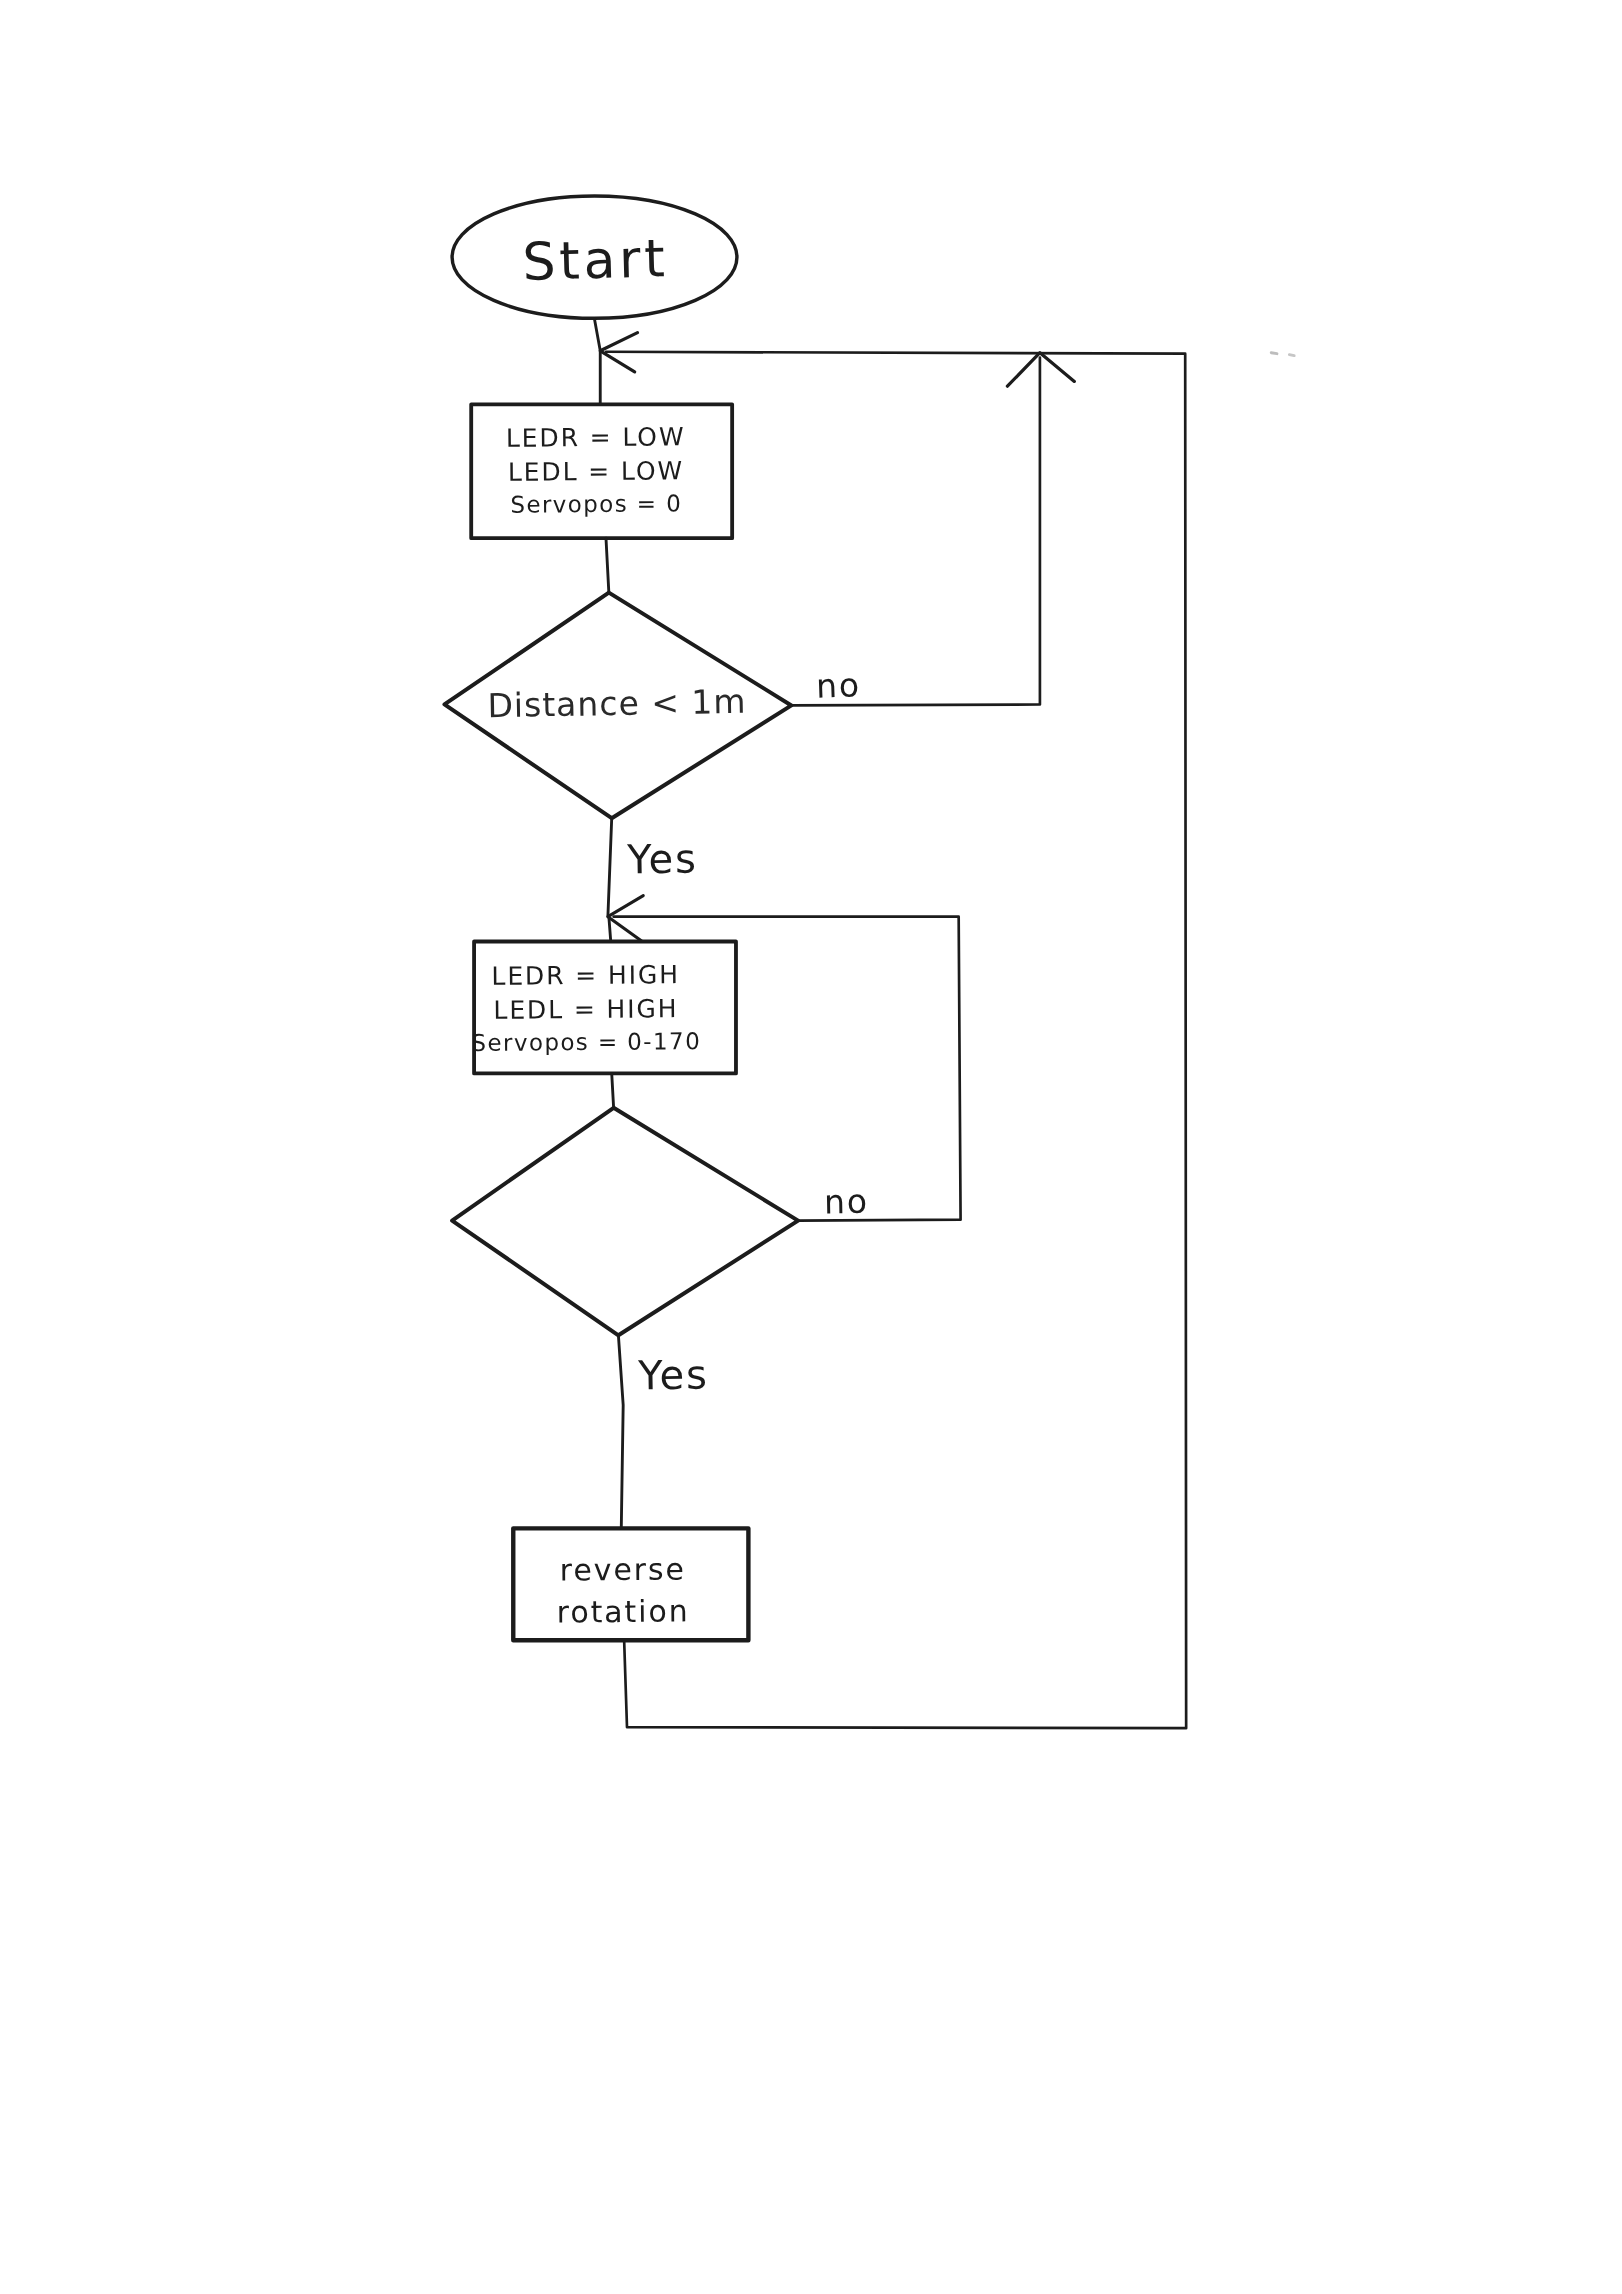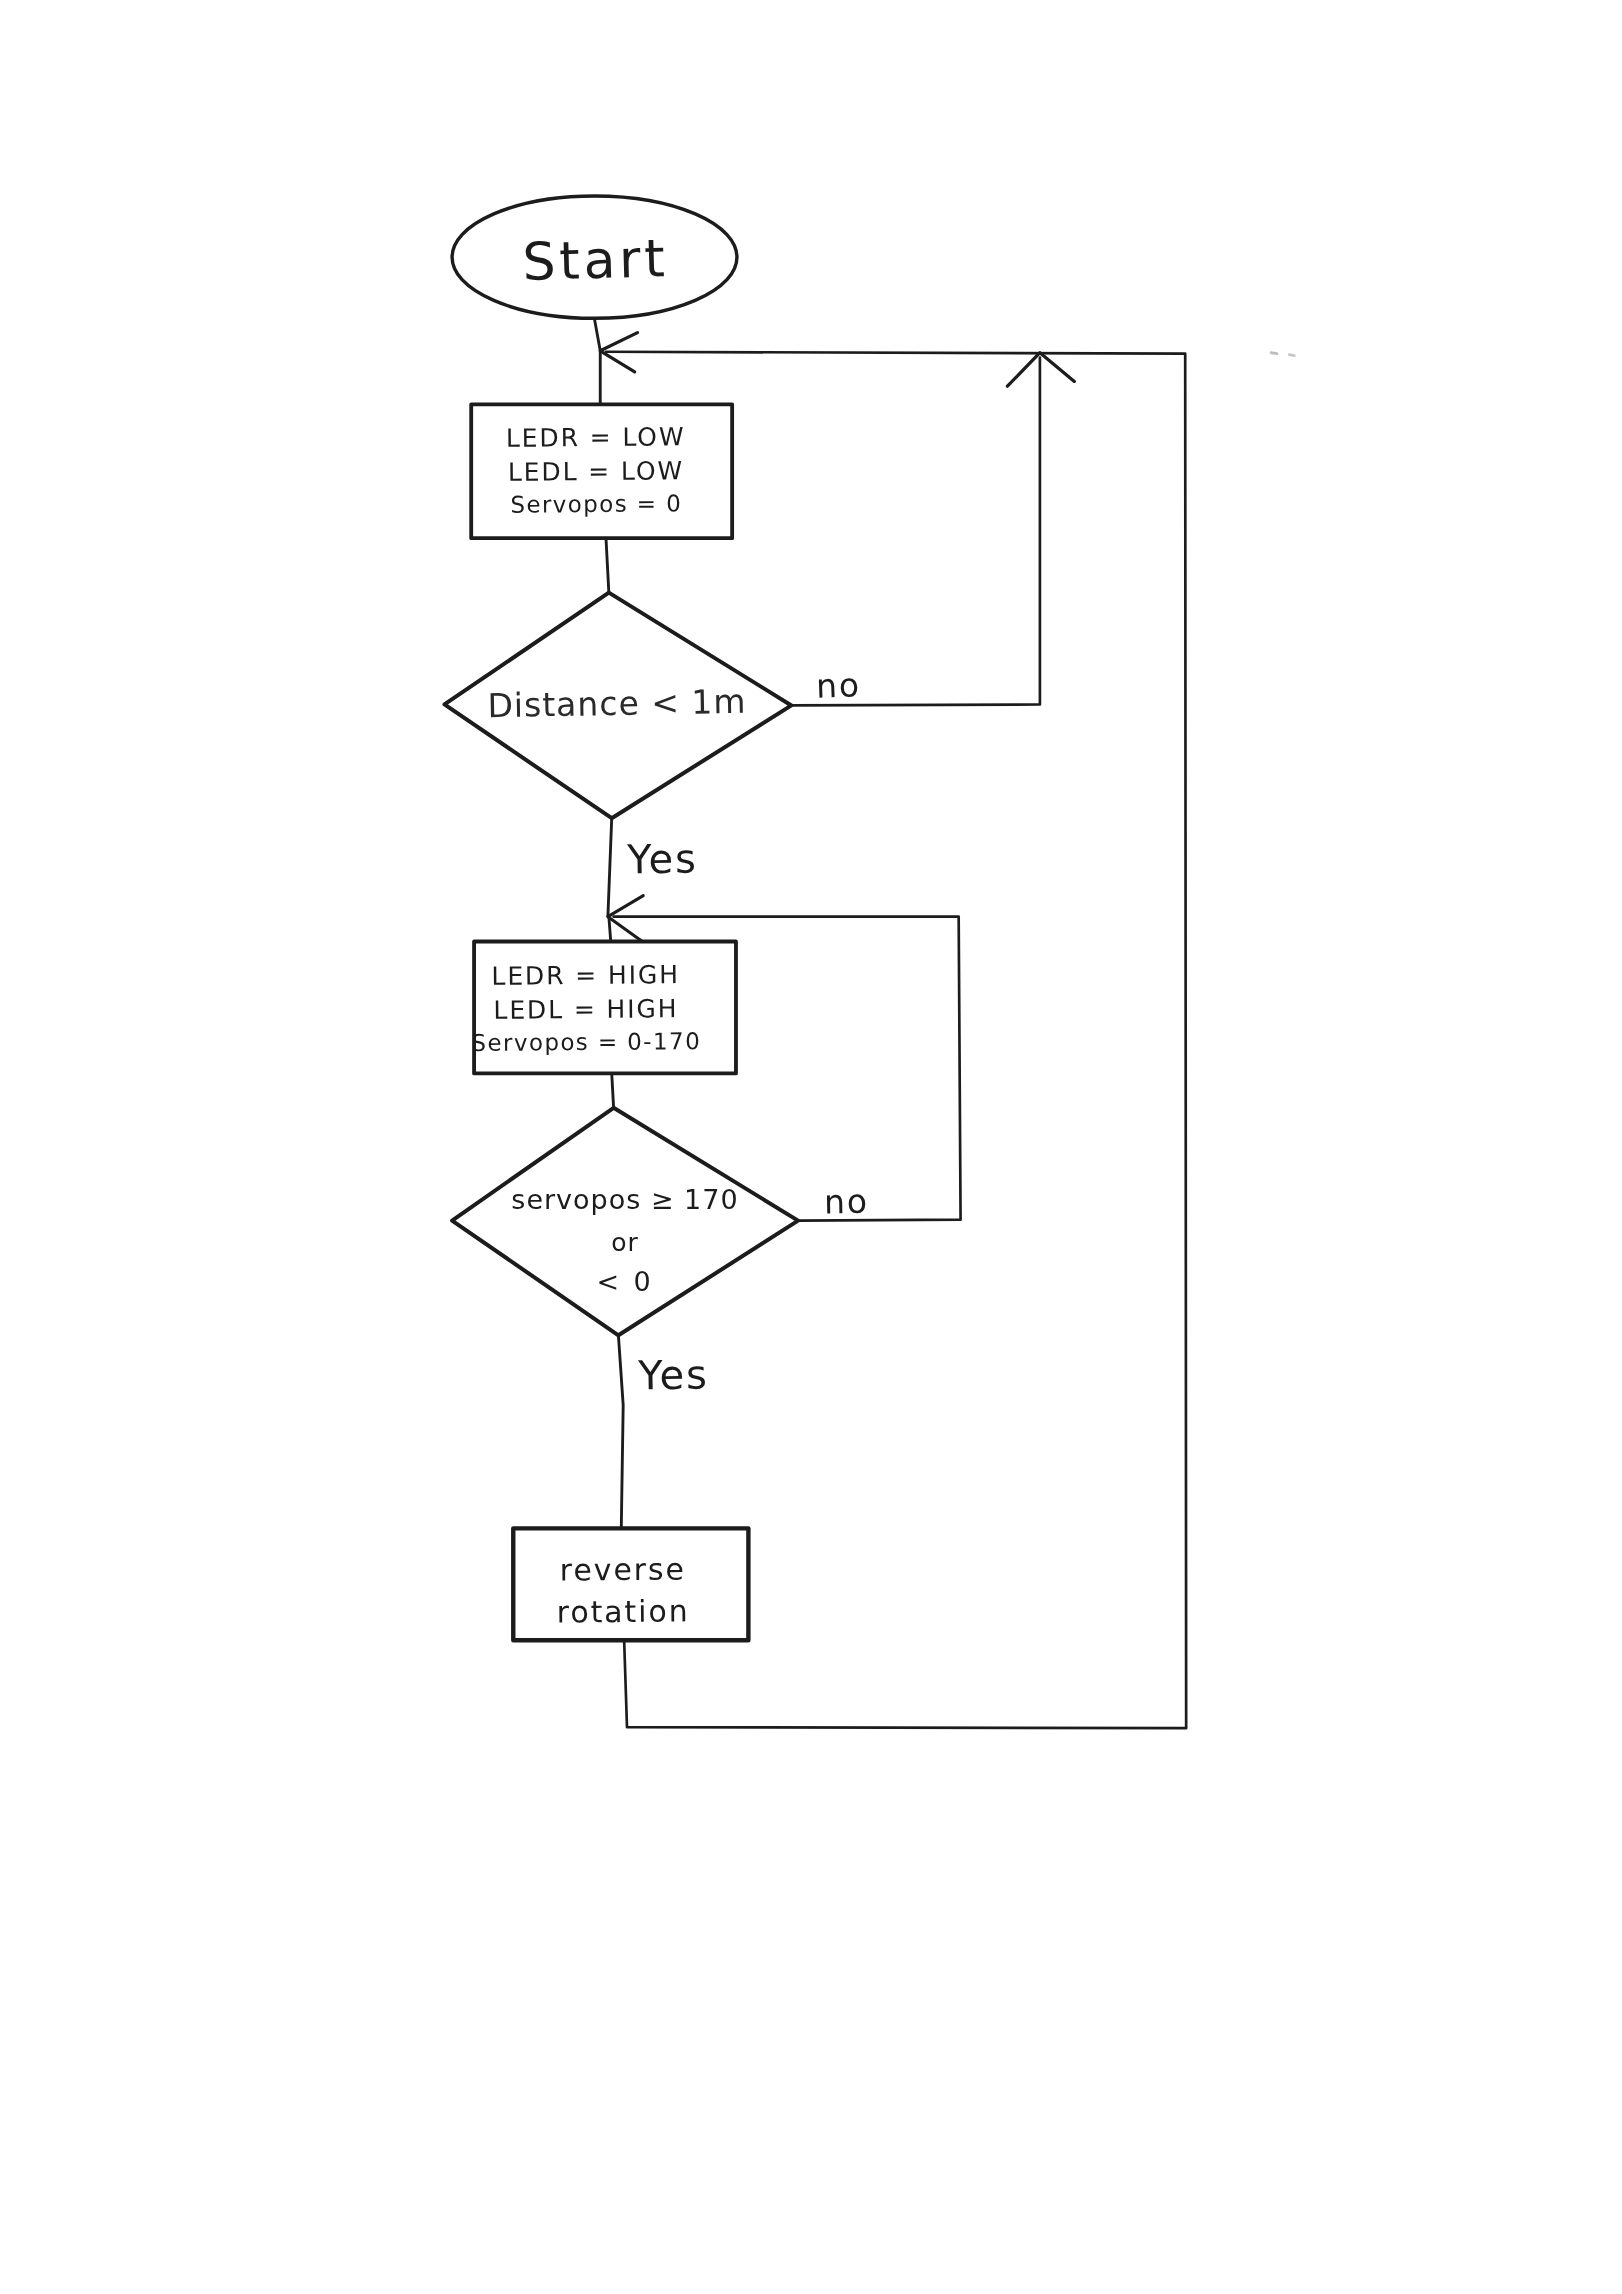--- a/index.html
+++ b/index.html
@@ -120,25 +120,20 @@
 
   <div class="hw no-label no1">no</div>
   <div class="hw yes-label yes1">Yes</div>
 
   <div class="hw box-text p2-text">
     <div class="bline bline1">LEDR = HIGH</div>
     <div class="bline bline2">LEDL = HIGH</div>
     <div class="bline bline3">Servopos = 0-170</div>
   </div>
 
-  <div class="hw d2-text">
-    <div class="dline1">servopos ≥ 170</div>
-    <div class="dline2">or</div>
-    <div class="dline3">&lt; 0</div>
-  </div>
 
   <div class="hw no-label no2">no</div>
   <div class="hw yes-label yes2">Yes</div>
 
   <div class="hw p3-text">
     <div>reverse</div>
     <div>rotation</div>
   </div>
 
 </div>

